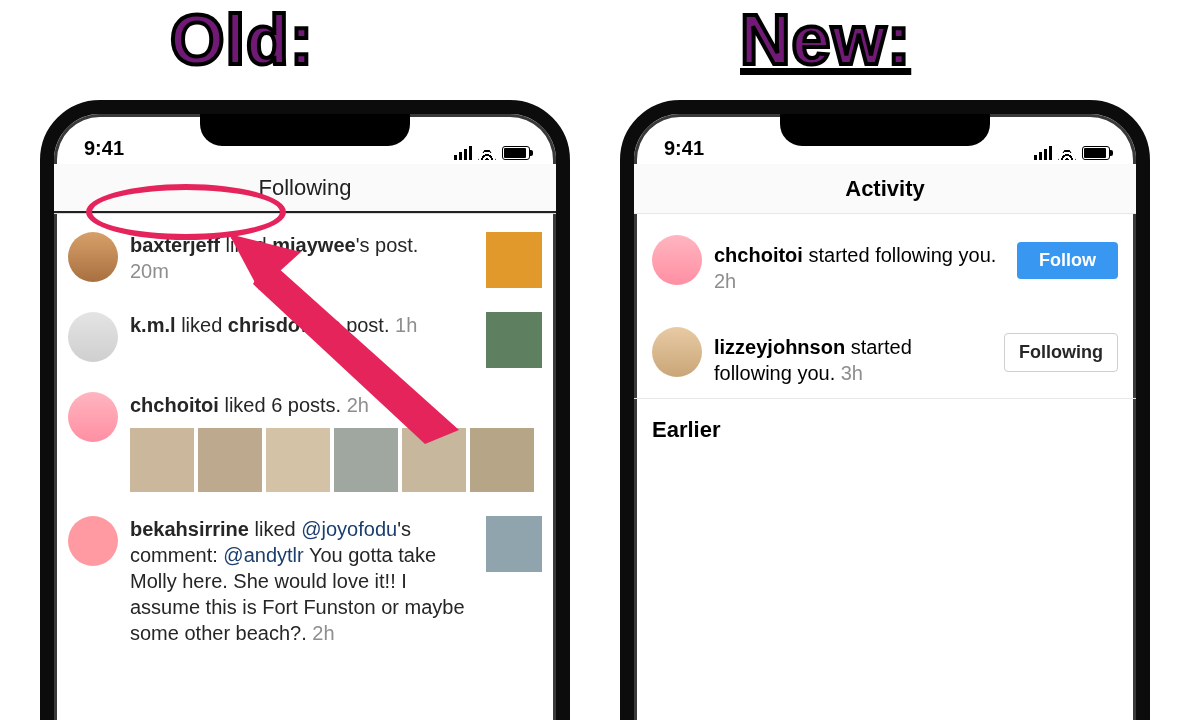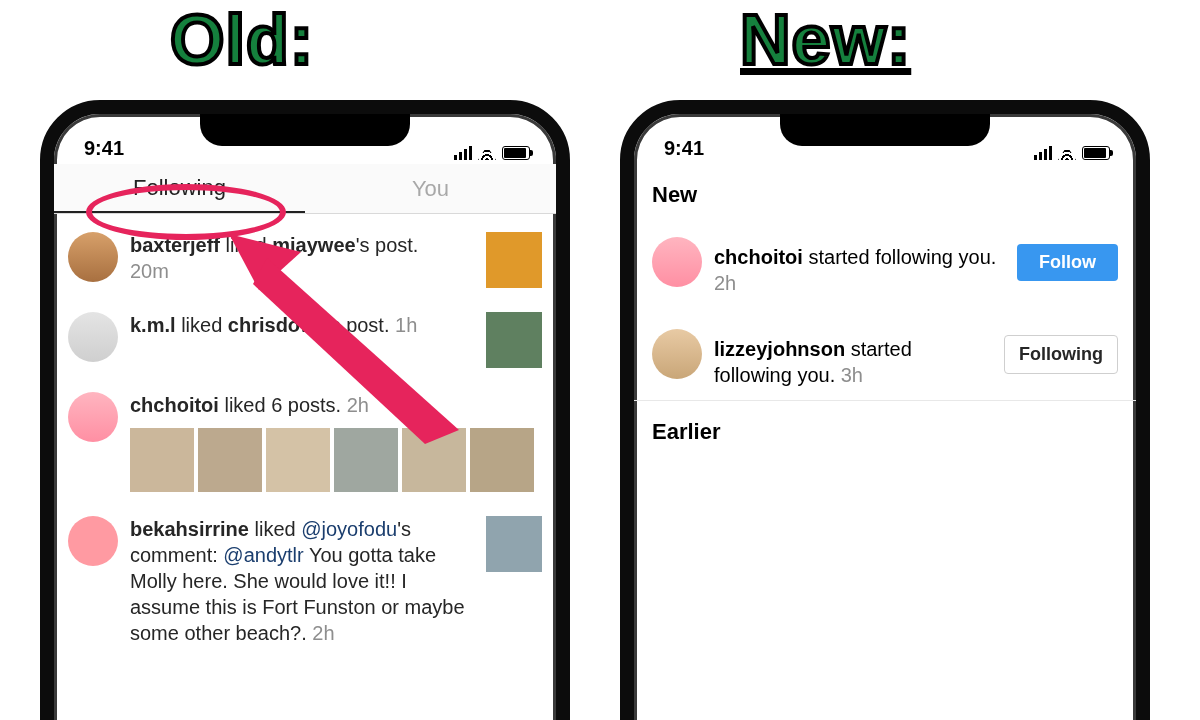--- a/index.html
+++ b/index.html
@@ -8,21 +8,21 @@
     height: 720px;
     background: #fff;
     font-family: -apple-system, "Helvetica Neue", Arial, sans-serif;
     position: relative;
     overflow: hidden;
   }
   .label {
     position: absolute;
     font-size: 70px;
     font-weight: 900;
-    color: #15803d;
+    color: #701a75;
     -webkit-text-stroke: 4px #000;
     letter-spacing: 1px;
     top: 0px;
   }
   .label.old  { left: 170px; }
   .label.new  { left: 740px; text-decoration: underline; }
 
   
   .phone {
     position: absolute;
@@ -166,21 +166,20 @@
           <span></span>
           <span></span>
         </span>
       <span class="wifi"></span>
       <span class="batt"></span>
     </div>
   </div>
 
   <div class="tabs">
     <div class="tab active">Following</div>
-    <div class="tab">You</div>
   </div>
 
   <div class="circle-highlight"></div>
   <svg class="arrow" viewBox="0 0 240 210">
     <defs></defs>
     <polygon points="0,0 72,18 30,56" fill="#e6245c"></polygon>
     <polygon points="38,24 230,196 196,210 24,50" fill="#e6245c"></polygon>
   </svg>
 
   <div class="feed">
@@ -241,22 +240,22 @@
           <span></span>
           <span></span>
           <span></span>
           <span></span>
         </span>
       <span class="wifi"></span>
       <span class="batt"></span>
     </div>
   </div>
 
-
-  <div class="sect-title">New</div>
+  <div class="act-header">Activity</div>
+
 
   <div class="feed2">
 
     <div class="row">
       <div class="avatar av-pink"></div>
       <div class="bodytxt">
         <b>chchoitoi</b><span> started following you.</span>
         <span class="muted">2h</span>
       </div>
       <div class="btn-follow">Follow</div>

